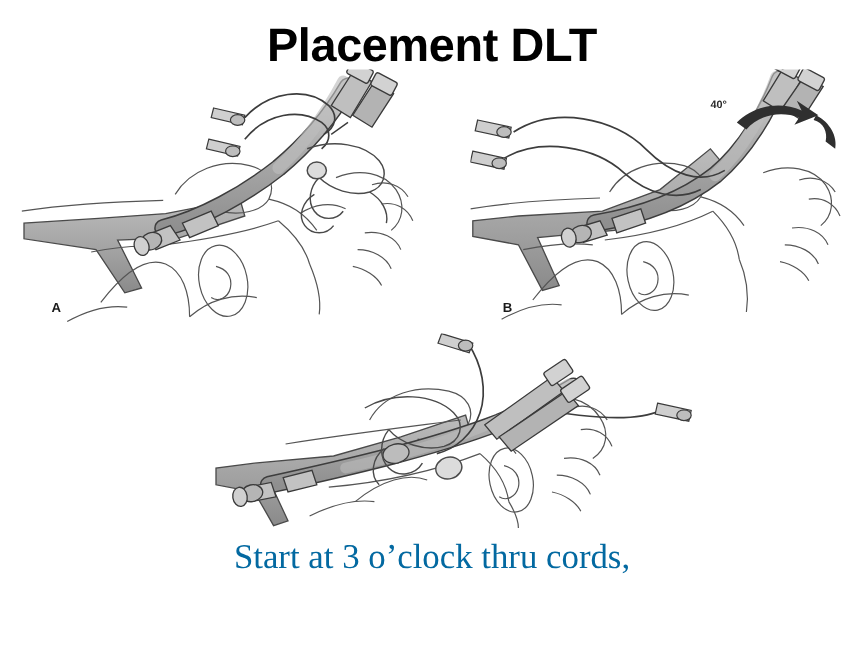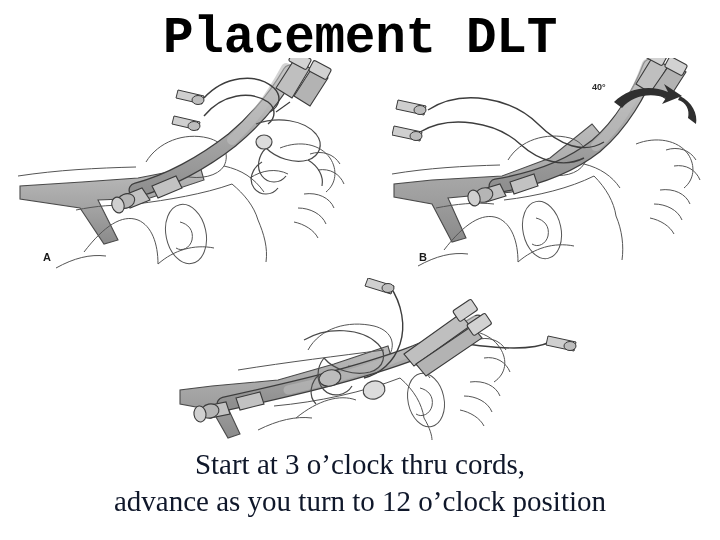--- a/index.html
+++ b/index.html
@@ -24,23 +24,23 @@
     background: #ffffff;
   }
 
   
   #slide-title {
     position: absolute;
     left: 0;
     top: 16px;
     width: 720px;
     text-align: center;
-    font-family: Liberation Mono, monospace;
+    font-family: Liberation Sans, sans-serif;
     font-weight: bold;
-    font-size: 51px;
+    font-size: 39px;
     line-height: 46px;
     letter-spacing: -0.3px;
     color: #000000;
     white-space: nowrap;
   }
 
   
   .panel {
     position: absolute;
   }
@@ -88,21 +88,21 @@
     color: #2a2a2a;
   }
 
   
   #caption {
     position: absolute;
     left: 0;
     top: 446px;
     width: 720px;
     text-align: center;
-    color: #0f172a;
+    color: #0369a1;
     font-family: "Liberation Serif", serif;
   }
   .caption-line {
     display: block;
     font-size: 29px;
     line-height: 37px;
     white-space: nowrap;
   }
 </style>
 </head>
@@ -362,16 +362,15 @@
                  C176 98 156 92 146 80"></path>
         <path d="M146 80 C138 90 138 104 146 112 C154 120 168 118 174 108"></path>
         <path d="M142 96 C132 104 130 118 138 126"></path>
         <ellipse cx="196" cy="112" rx="11" ry="9" transform="rotate(-16 196 112)" fill="#dcdcdc" stroke="#4a4a4a"></ellipse>
       </g>
     </svg>
   </div>
 
   <div id="caption">
     <span class="caption-line">Start at 3 o’clock thru cords,</span>
-    <span class="caption-line">advance as you turn to 12 o’clock position</span>
   </div>
 
 </div>
 
 </body></html>

